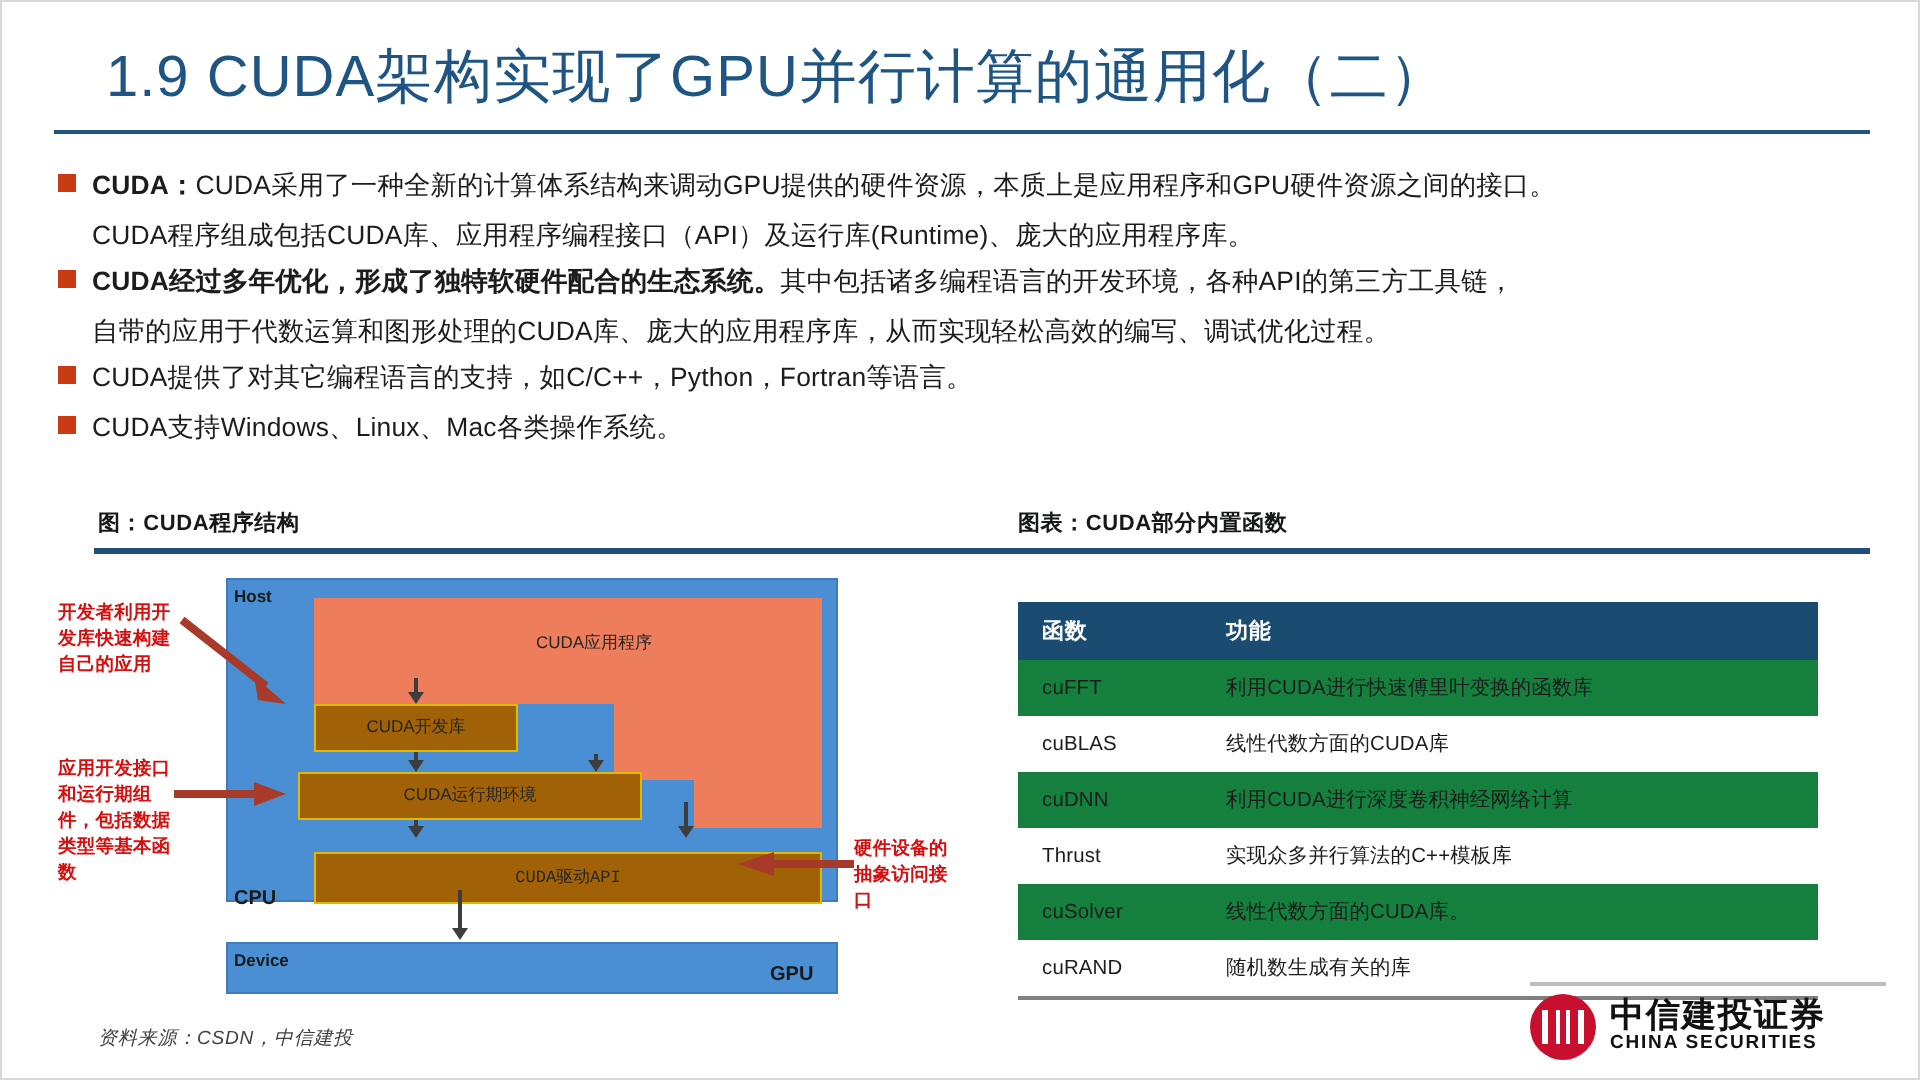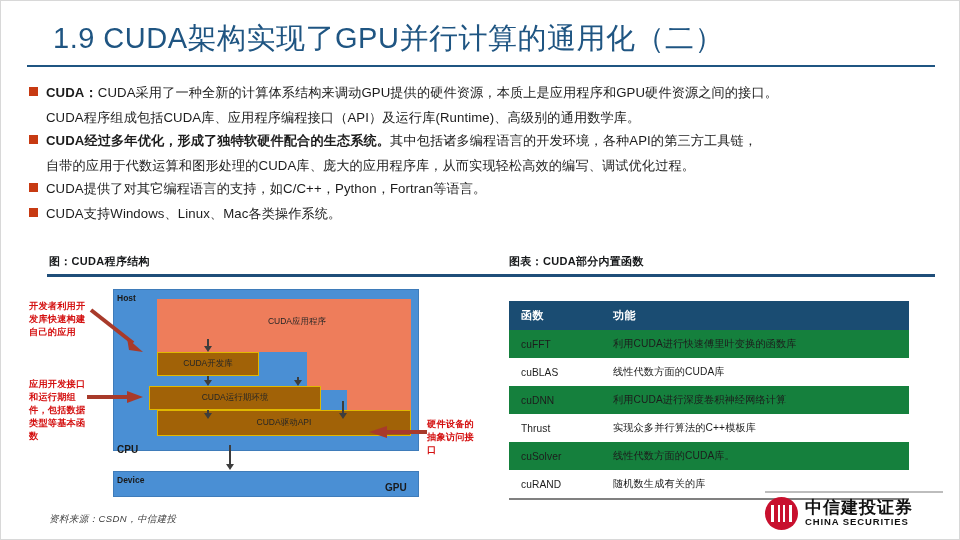--- a/index.html
+++ b/index.html
@@ -157,21 +157,21 @@
     border: 1px solid #e0b800;
     box-sizing: border-box;
     display: flex;
     align-items: center;
     justify-content: center;
     font-size: 8.5px;
     color: #262626;
   }
   .bx-lib  { left: 128px; top: 66px;  width: 102px; height: 24px; }
   .bx-rt   { left: 120px; top: 100px; width: 172px; height: 24px; }
-  .bx-drv  { left: 128px; top: 124px; width: 254px; height: 26px; }
+  .bx-drv  { left: 128px; top: 140px; width: 254px; height: 26px; font-family: Liberation Mono, monospace; }
 
   .dg-arrow { position: absolute; background: #3d3d3d; }
   .arrow-line { width: 1.6px; }
   .arrow-head {
     position: absolute;
     width: 0; height: 0;
     border-left: 4px solid transparent;
     border-right: 4px solid transparent;
     border-top: 6px solid #3d3d3d;
   }
@@ -299,21 +299,21 @@
   <div class="title">1.9  CUDA架构实现了GPU并行计算的通用化（二）</div>
   <div class="title-rule"></div>
 
   <div class="bullets">
 
     <div>
       <div class="bullet-row">
         <span class="bullet-mark"></span>
         <span class="bullet-body"><span class="lead">CUDA：</span><span>CUDA采用了一种全新的计算体系结构来调动GPU提供的硬件资源，本质上是应用程序和GPU硬件资源之间的接口。</span></span>
       </div>
-      <div class="bullet-cont">CUDA程序组成包括CUDA库、应用程序编程接口（API）及运行库(Runtime)、高级别的通用数学库。</div>
+      <div class="bullet-cont">CUDA程序组成包括CUDA库、应用程序编程接口（API）及运行库(Runtime)、庞大的应用程序库。</div>
     </div>
 
     <div>
       <div class="bullet-row">
         <span class="bullet-mark"></span>
         <span class="bullet-body"><span class="lead">CUDA经过多年优化，形成了独特软硬件配合的生态系统。</span><span>其中包括诸多编程语言的开发环境，各种API的第三方工具链，</span></span>
       </div>
       <div class="bullet-cont">自带的应用于代数运算和图形处理的CUDA库、庞大的应用程序库，从而实现轻松高效的编写、调试优化过程。</div>
     </div>
 

